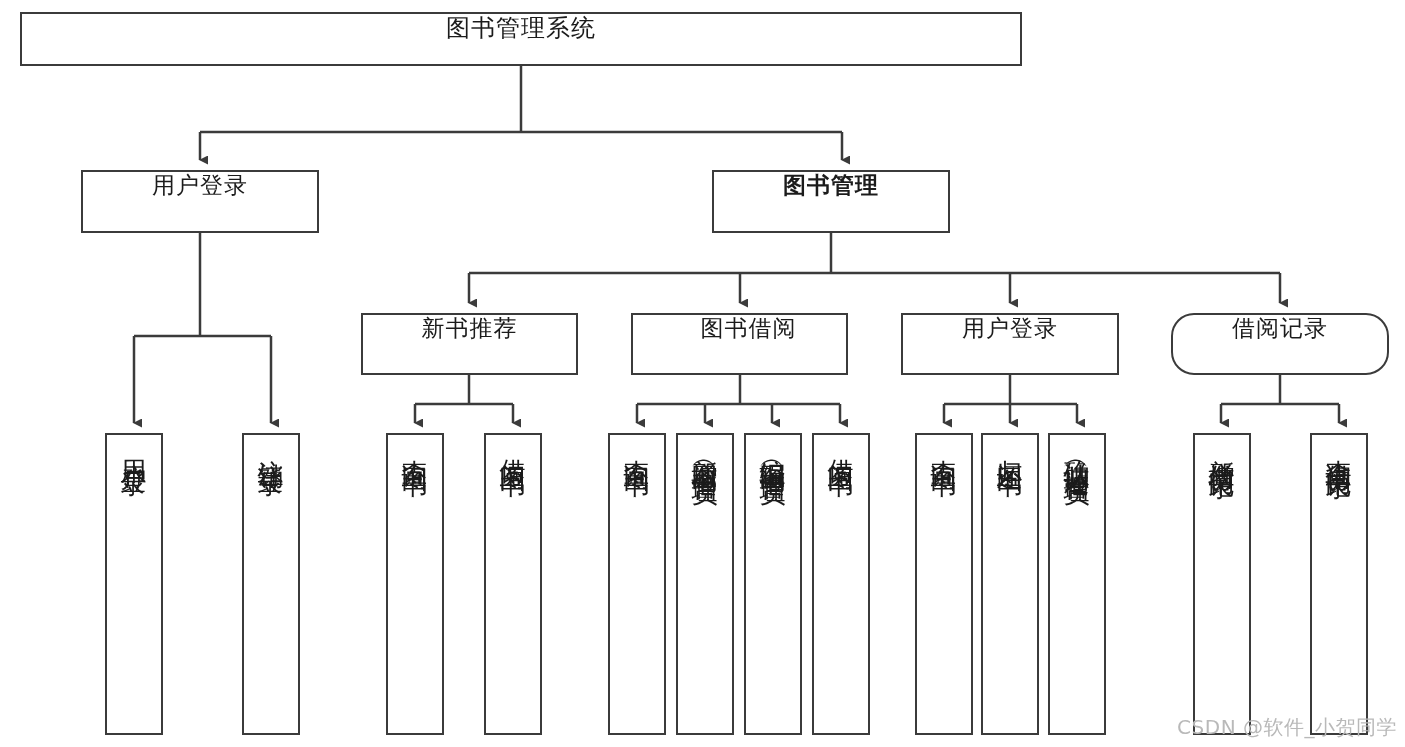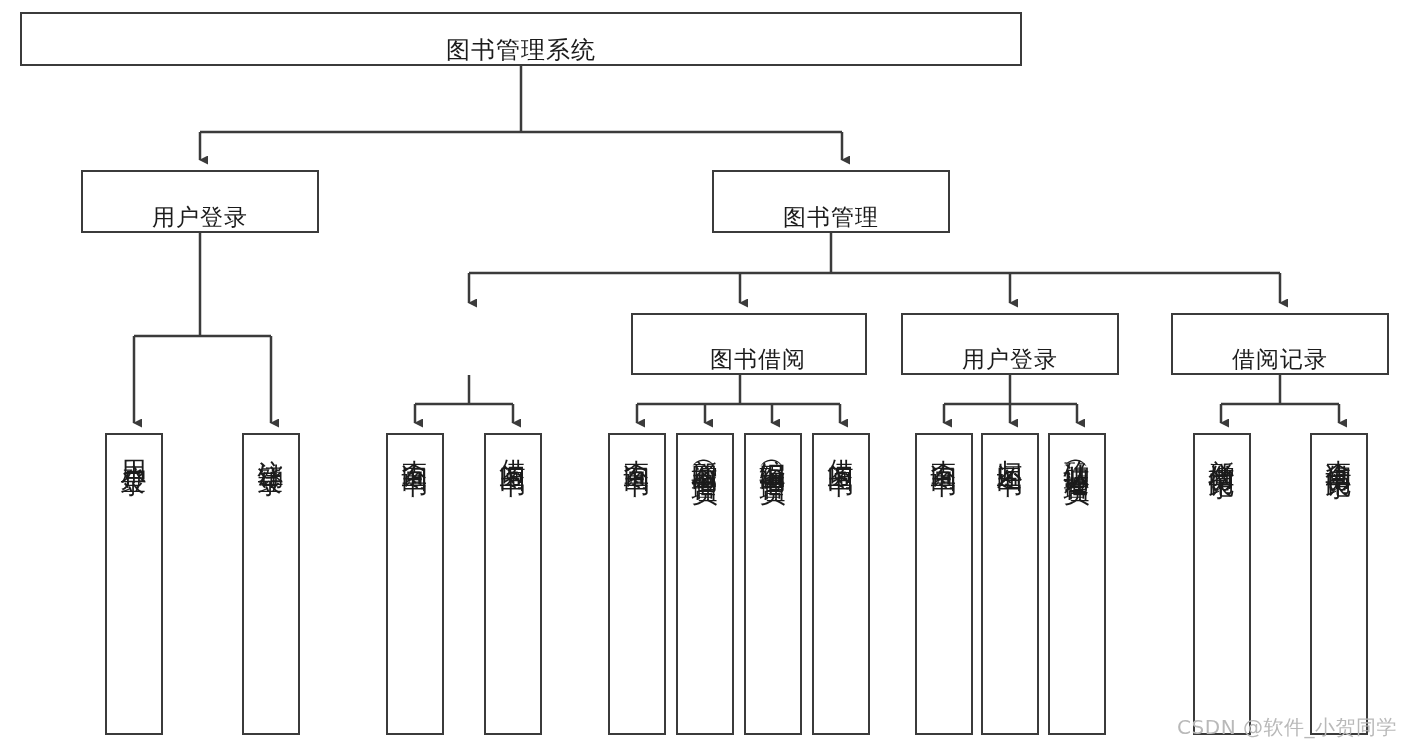--- a/index.html
+++ b/index.html
@@ -25,21 +25,21 @@
     width: 1405px;
     height: 747px;
     pointer-events: none;
   }
   .node {
     position: absolute;
     box-sizing: border-box;
     background: #ffffff;
     border: 2.5px solid #3b3b3b;
     display: flex;
-    align-items: flex-end;
+    align-items: flex-start;
     justify-content: center;
     color: #1b1b1b;
     z-index: 2;
   }
   .node-label {
     display: block;
     text-align: center;
     line-height: 1.18;
     white-space: nowrap;
   }
@@ -138,31 +138,34 @@
     </g>
   </svg>
 
   <div class="node root horiz" style="left:20px; top:12px; width:1002px; height:54px;">
     <span class="node-label">图书管理系统</span>
   </div>
 
   <div class="node horiz" style="left:81px; top:170px; width:238px; height:63px;">
     <span class="node-label">用户登录</span>
   </div>
-  <div class="node horiz" style="left:712px; top:170px; width:238px; height:63px;">
+  <div class="node horiz" style="left:712px; top:170px; width:238px; height:63px;font-weight:bold;">
     <span class="node-label">图书管理</span>
   </div>
 
-  <div class="node horiz" style="left:631px; top:313px; width:236px; height:62px;padding-left:18px;">
+  <div class="node horiz" style="left:361px; top:313px; width:217px; height:62px;">
+    <span class="node-label">新书推荐</span>
+  </div>
+  <div class="node horiz" style="left:631px; top:313px; width:217px; height:62px;padding-left:18px;">
     <span class="node-label">图书借阅</span>
   </div>
   <div class="node horiz" style="left:901px; top:313px; width:218px; height:62px;">
     <span class="node-label">用户登录</span>
   </div>
-  <div class="node horiz" style="left:1171px; top:313px; width:218px; height:62px;">
+  <div class="node horiz" style="left:1171px; top:313px; width:218px; height:62px;border-radius:23px;">
     <span class="node-label">借阅记录</span>
   </div>
 
   <div class="node leaf" style="left:105px; top:433px; width:58px; height:302px;">
     <span class="node-label">用户登录</span>
   </div>
   <div class="node leaf" style="left:242px; top:433px; width:58px; height:302px;">
     <span class="node-label">注销登录</span>
   </div>
 

